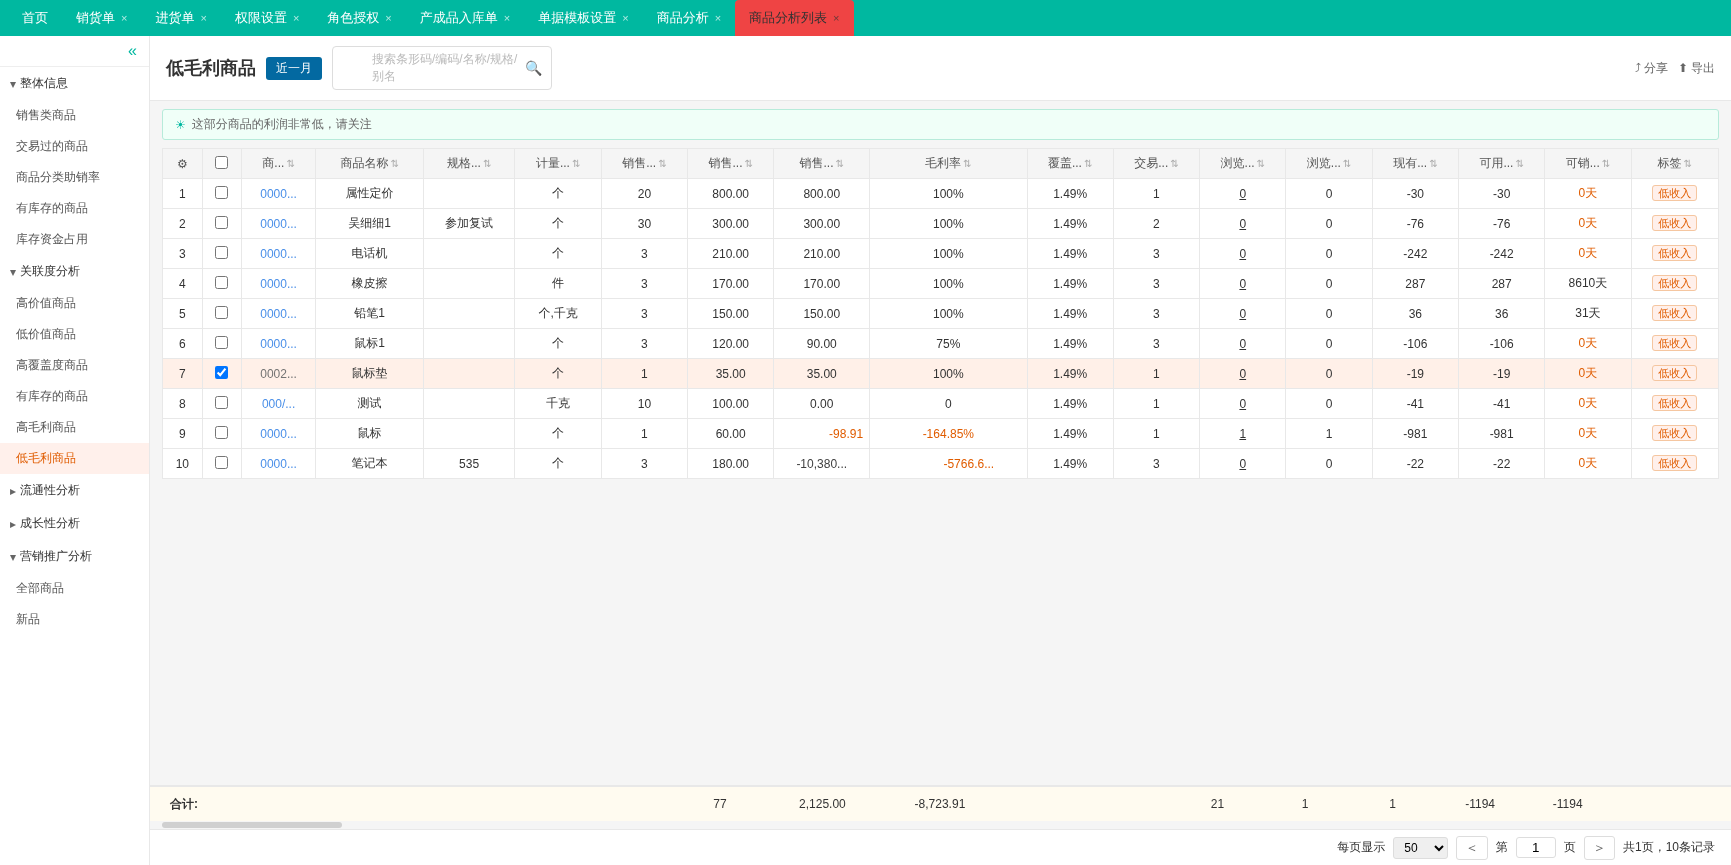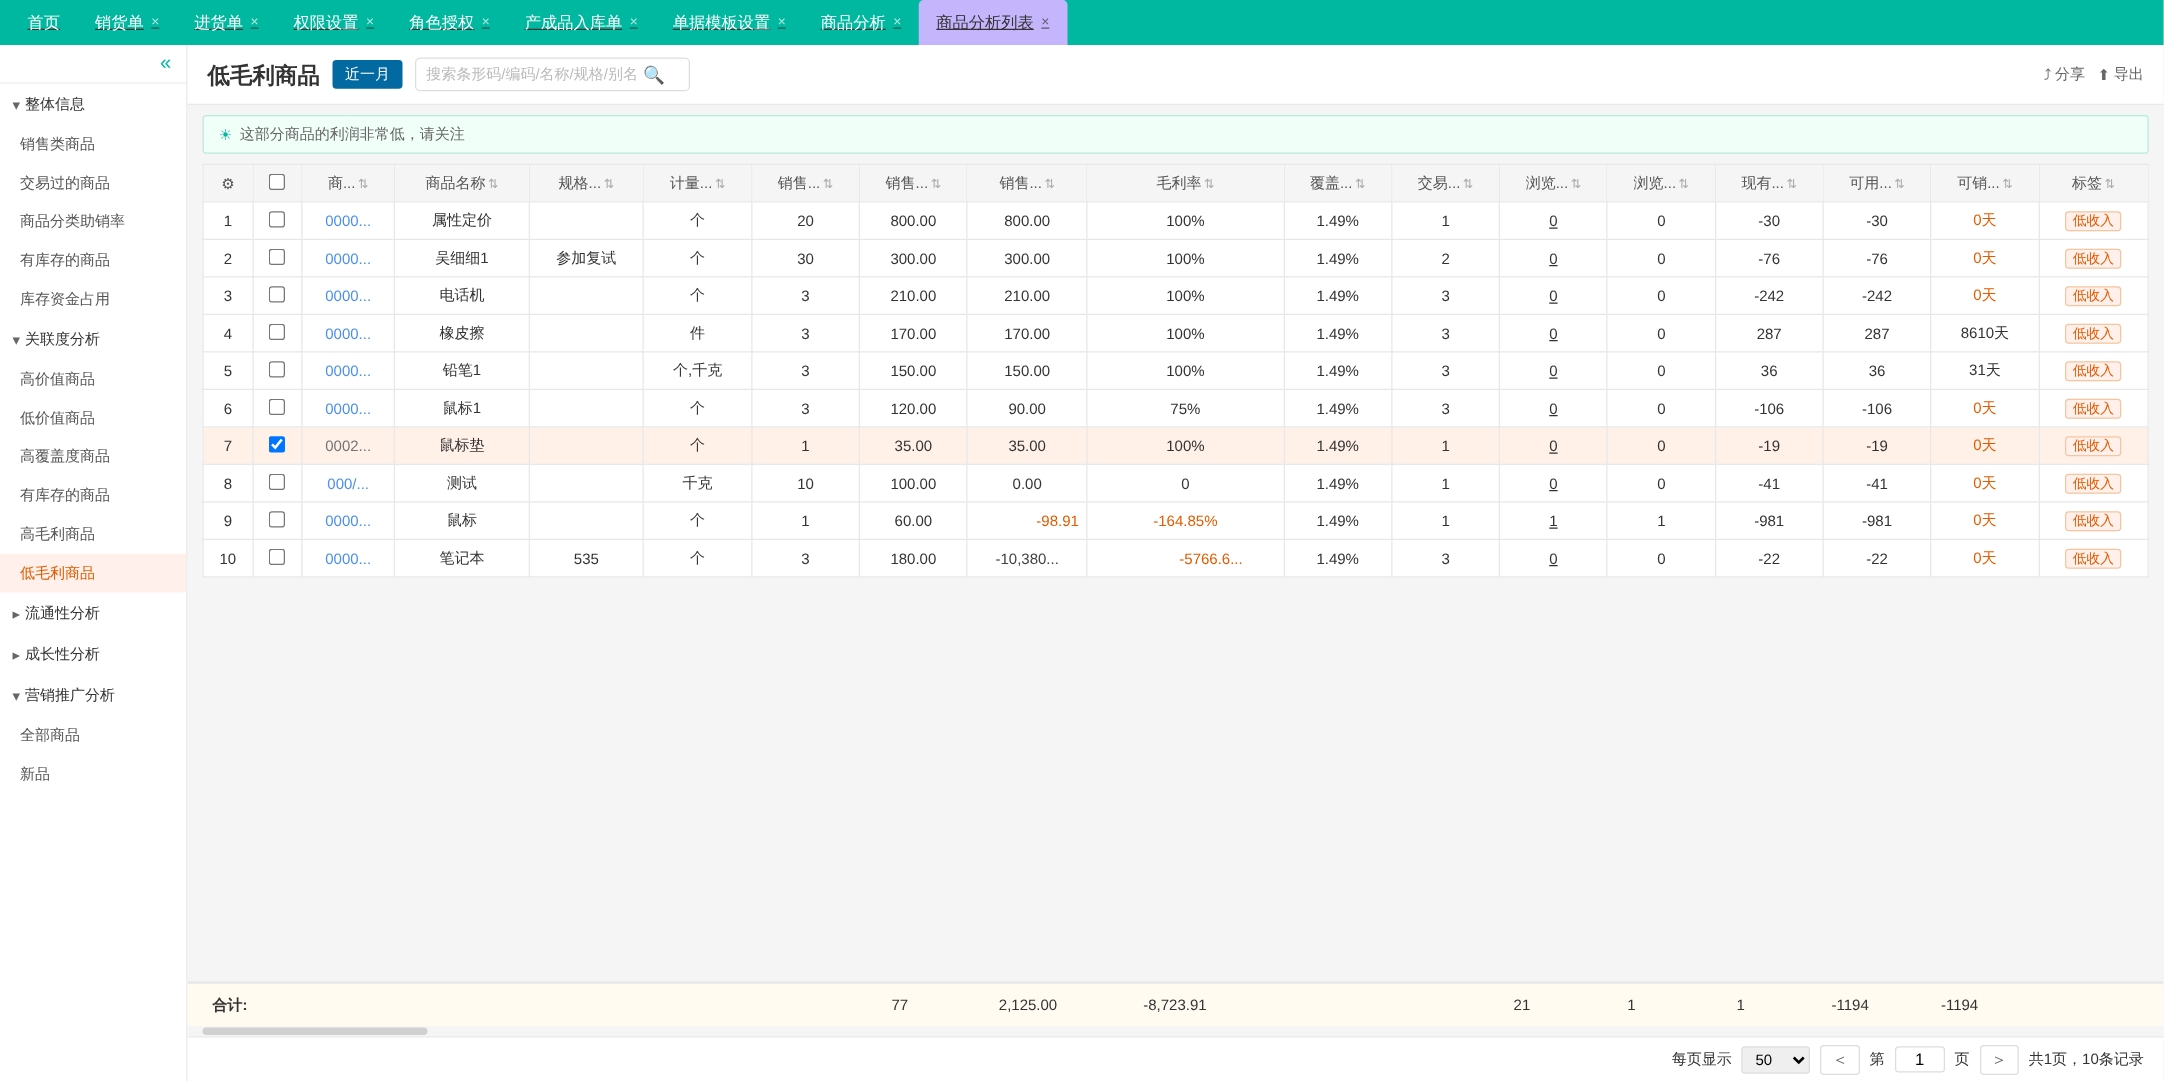--- a/index.html
+++ b/index.html
@@ -1,21 +1,21 @@
 <!DOCTYPE html>
 <html><head>
   <meta charset="utf-8">
   <style>
     * { margin: 0; padding: 0; box-sizing: border-box; }
     body { font-family: 'Microsoft YaHei', Arial, sans-serif; font-size: 12px; background: #f5f5f5; color: #333; width: 1731px; min-height: 865px; overflow-x: hidden; }
 
     
-    .top-nav { background: #00b8a0; display: flex; align-items: center; height: 36px; padding: 0 8px; text-decoration: underline; }
+    .top-nav { background: #00b8a0; display: flex; align-items: center; height: 36px; padding: 0 8px; }
     .top-nav .nav-item { color: #fff; padding: 0 14px; height: 36px; display: flex; align-items: center; font-size: 13px; cursor: pointer; white-space: nowrap; }
-    .top-nav .nav-item.active { background: #c4b5fd; color: #333; border-radius: 4px 4px 0 0; }
+    .top-nav .nav-item.active { background: #ef4444; color: #333; border-radius: 4px 4px 0 0; }
     .top-nav .nav-item .close-btn { margin-left: 6px; font-size: 11px; opacity: 0.7; }
 
     
     .layout { display: flex; height: calc(865px - 36px); }
 
     
     .sidebar { width: 150px; background: #fff; border-right: 1px solid #e8e8e8; overflow-y: auto; flex-shrink: 0; }
     .sidebar-group-title { display: flex; align-items: center; padding: 8px 10px; font-size: 12px; color: #333; cursor: pointer; }
     .sidebar-group-title .arrow { margin-right: 4px; color: #666; }
     .sidebar-item { padding: 7px 16px; font-size: 12px; color: #555; cursor: pointer; display: block; }
@@ -115,21 +115,21 @@
     <div class="sidebar-item">全部商品</div>
     <div class="sidebar-item">新品</div>
   </div>
 
   <div class="main">
 
     <div class="header-bar">
       <span class="page-title">低毛利商品</span>
       <button class="filter-btn">近一月</button>
       <div class="search-box">
-        <span style="color:#bbb;">搜索条形码/编码/名称/规格/别名</span>
+        <span style="color:#bbb;margin-left:31px;">搜索条形码/编码/名称/规格/别名</span>
         <span class="search-icon" style="margin-left:4px;">🔍</span>
       </div>
       <div class="header-right">
         <div class="action-btn">
           <span>⤴</span>
           <span>分享</span>
         </div>
         <div class="action-btn">
           <span>⬆</span>
           <span>导出</span>

